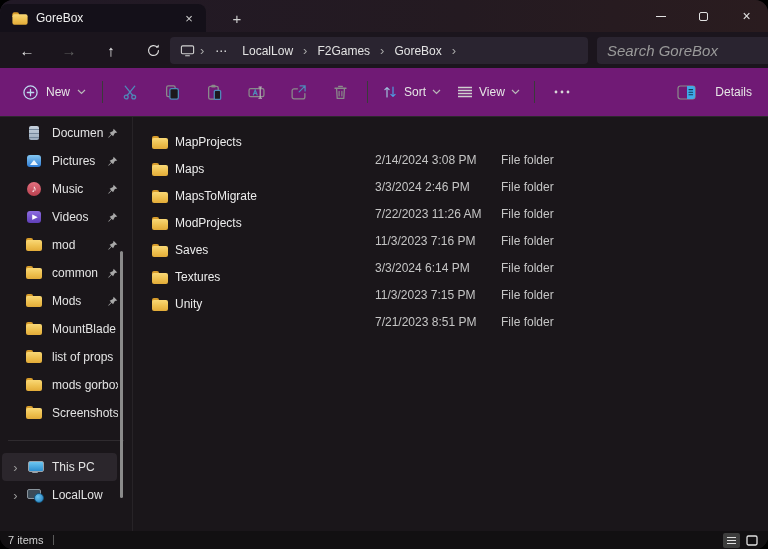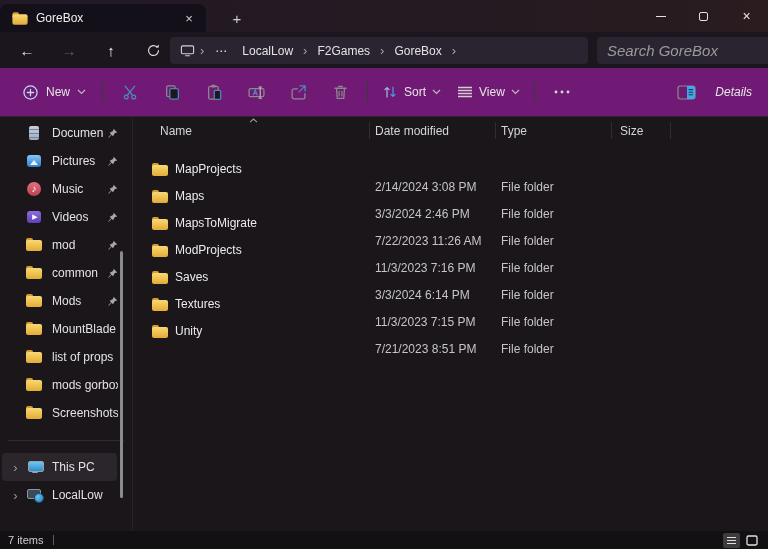--- a/index.html
+++ b/index.html
@@ -1,18 +1,18 @@
 <!DOCTYPE html>
 <html><head>
 <meta charset="utf-8">
 <style>
   * { margin:0; padding:0; box-sizing:border-box; }
   html,body { background:#000; }
   body { font-family:"Liberation Sans", sans-serif; }
-  .window { position:relative; width:768px; height:549px; background:#1a161a; overflow:hidden; color:#e6e6e6; }
+  .window { position:relative; width:768px; height:549px; background:#1a161a; overflow:hidden; color:#e6e6e6;border-radius:13px; }
 
   
   .titlebar { position:relative; height:32px; background:linear-gradient(90deg,#211926 0%,#241a21 60%,#2a1c1f 100%); display:flex; align-items:flex-end; }
   .tab { width:206px; height:28px; background:#141019; border-radius:8px 8px 0 0; display:flex; align-items:center; padding:0 8px 0 12px; gap:8px; }
   .tab-title { font-size:12px; color:#f0f0f0; flex:1; }
   .tab-close { color:#cfcfcf; font-size:13px; width:18px; height:18px; display:flex; align-items:center; justify-content:center; border-radius:4px; }
   .newtab { width:26px; height:26px; margin-left:18px; margin-bottom:1px; display:flex; align-items:center; justify-content:center; color:#cfcfcf; font-size:15px; }
   .wincontrols { position:absolute; right:0; top:0; height:32px; display:flex; }
   .wc { width:43px; height:32px; display:flex; align-items:center; justify-content:center; color:#e2e2e2; font-size:14px; }
   .minline { width:10px; height:1px; background:#e2e2e2; display:block; }
@@ -37,21 +37,21 @@
   .searchpill input { background:transparent; border:none; outline:none; color:#d946ef; font-size:15px; width:140px; font-family:"Liberation Sans",sans-serif;font-style:italic; }
   .searchpill input::placeholder { color:#9a9a9a; }
 
   
   .toolbar { height:48px; background:#701a75; display:flex; align-items:center; padding:0 14px; }
   .tb-new { display:flex; align-items:center; gap:7px; padding:6px 10px 6px 8px; border-radius:4px; }
   .tb-label { font-size:12px; color:#e6e6e6; }
   .tb-divider { width:1px; height:22px; background:#3a3a3a; margin:0 6px; }
   .tb-icon { width:30px; height:30px; margin:0 6px; display:flex; align-items:center; justify-content:center; border-radius:4px; }
   .tb-group { display:flex; align-items:center; gap:6px; padding:6px 8px; border-radius:4px; }
-  .tb-right { margin-left:auto; display:flex; align-items:center; gap:19px; padding:6px 2px;font-style:italic; }
+  .tb-right { margin-left:auto; display:flex; align-items:center; gap:19px; padding:6px 2px; }
   svg { display:block; }
 
   
   .content { position:relative; height:415px; border-top:1px solid #2c282c; display:flex; }
   .sidebar { position:relative; width:133px; border-right:1px solid #272327; padding-top:2px; flex:none; }
   .side-item { height:28px; display:flex; align-items:center; padding-left:24px; padding-right:12px; border-radius:4px; margin:0 2px; }
   .slabel { font-size:12px; color:#e3e3e3; margin-left:10px; white-space:nowrap; overflow:hidden; flex:1; }
   .pin { margin-left:4px; flex:none; display:none; }
   .side-item.pinned .pin { display:block; }
   .side-sep { height:1px; background:#2f2b2f; margin:13px 8px 12px 8px; }
@@ -356,38 +356,20 @@
   <div class="tree-item normal">
     <span class="tree-chev">›</span>
     <span class="sicon network"></span>
     <span class="slabel">LocalLow</span>
   </div>
 </div>
       <div class="side-scrollbar"></div>
     </div>
 
     <div class="main">
-      <div class="hdr-wrap">
-        <svg class="hdr-caret" width="9" height="5" viewBox="0 0 9 5">
-            <path d="M1 4.2 4.5 1 8 4.2" fill="none" stroke="#9a9a9a" stroke-width="1.1"></path>
-          </svg>
-        <div class="hdr-grid">
-  <div class="hcell"><span>Name</span></div>
-
-  <div class="hcell"><span>Date modified</span></div>
-
-  <div class="hcell"><span>Type</span></div>
-
-  <div class="hcell"><span>Size</span></div>
-</div>
-        <div class="hdr-div" style="left:236px"></div>
-        <div class="hdr-div" style="left:362px"></div>
-        <div class="hdr-div" style="left:478px"></div>
-        <div class="hdr-div" style="left:537px"></div>
-      </div>
       <div class="rows">
   <div class="file-row">
     <span class="fcell-name">
       <span class="fold"></span>
       <span>MapProjects</span>
     </span>
     <span class="fcell">2/14/2024 3:08 PM</span>
     <span class="fcell">File folder</span>
     <span class="fcell"></span>
   </div>

